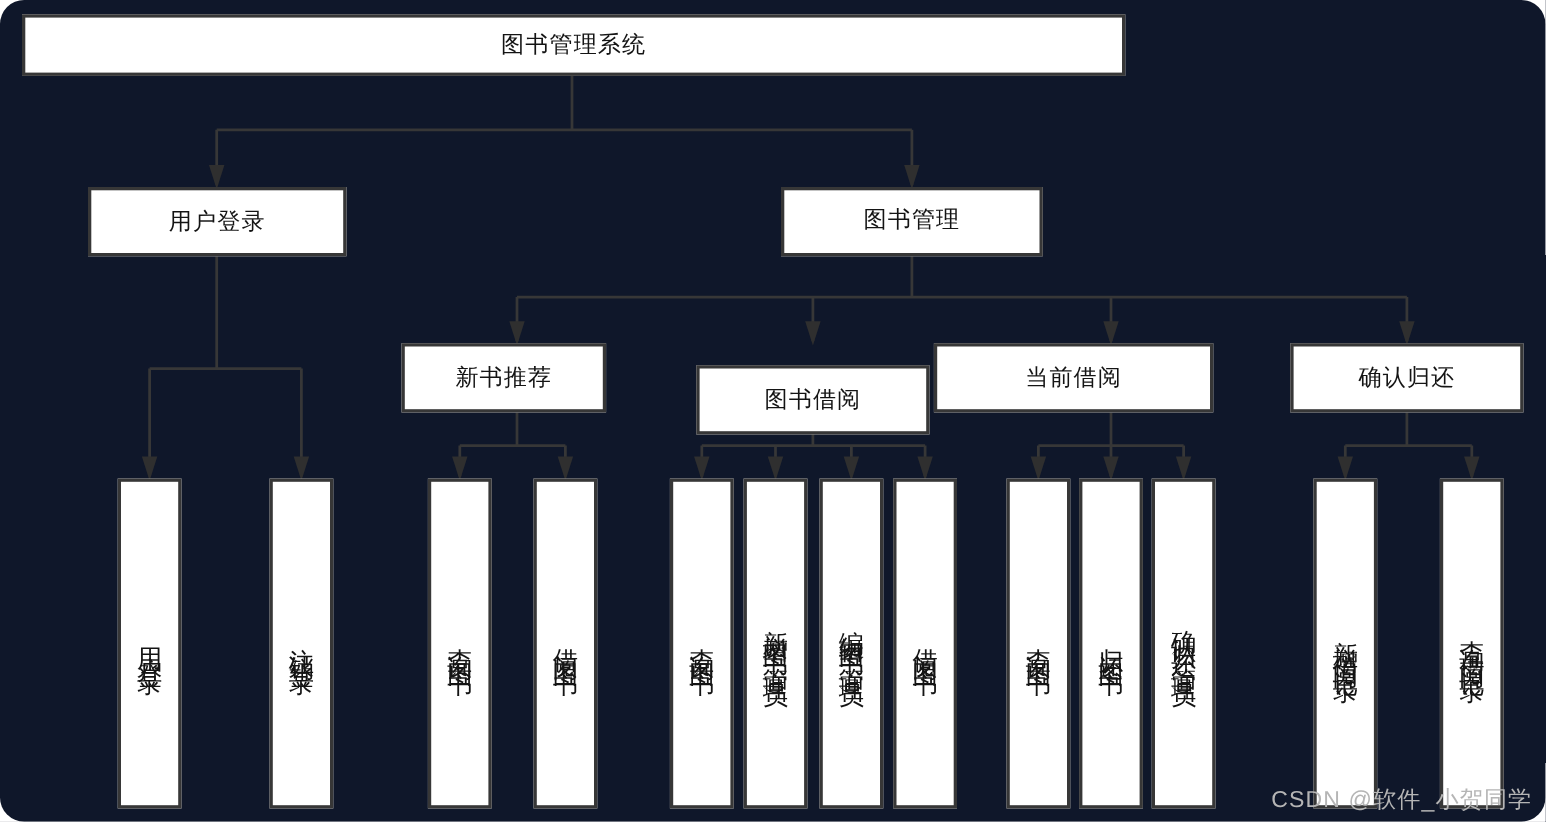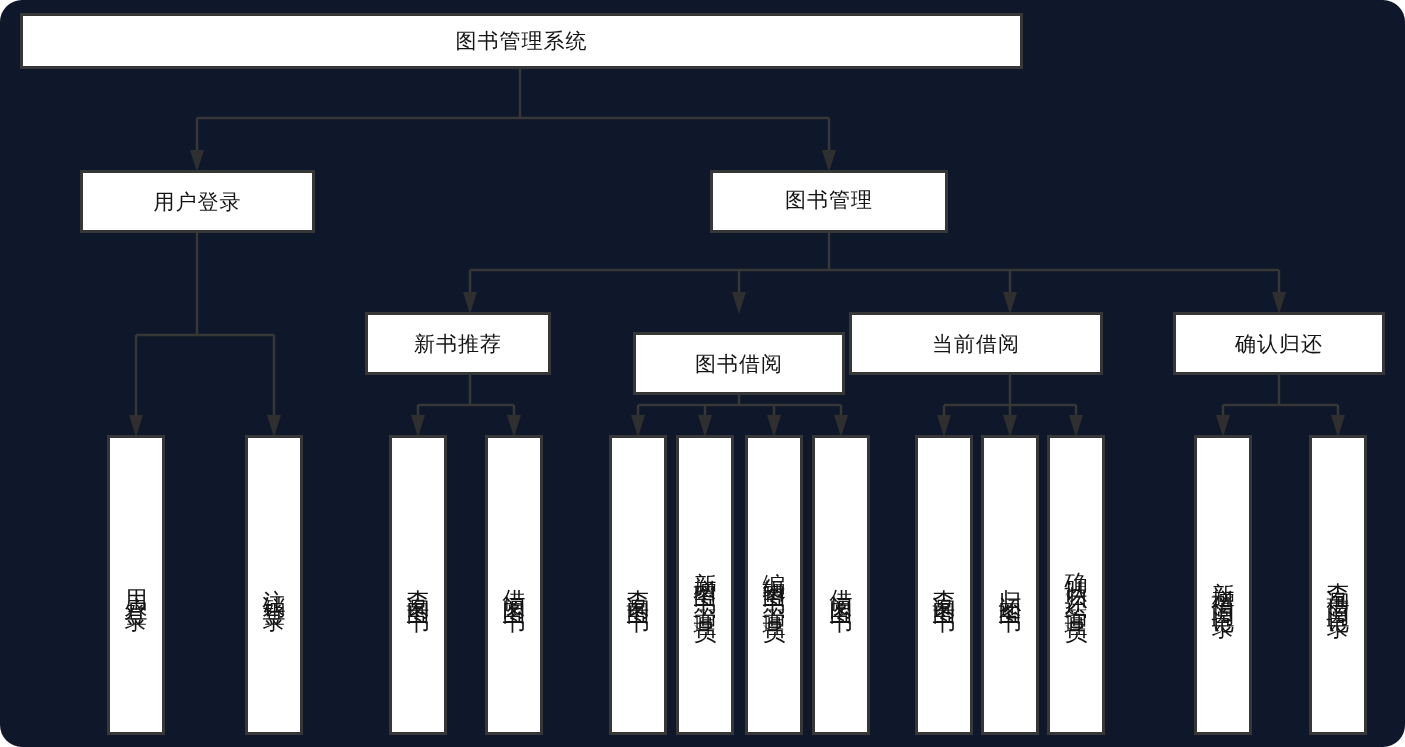--- a/index.html
+++ b/index.html
@@ -189,14 +189,15 @@
     <span>确认归还（管理员）</span>
   </div>
 
   <div class="box vbox" style="left:1194px;">
     <span>新增借阅记录</span>
   </div>
   <div class="box vbox" style="left:1309px;">
     <span>查询借阅记录</span>
   </div>
 
+  <div id="watermark">CSDN @软件_小贺同学</div>
 
 </div>
 
 </body></html>

